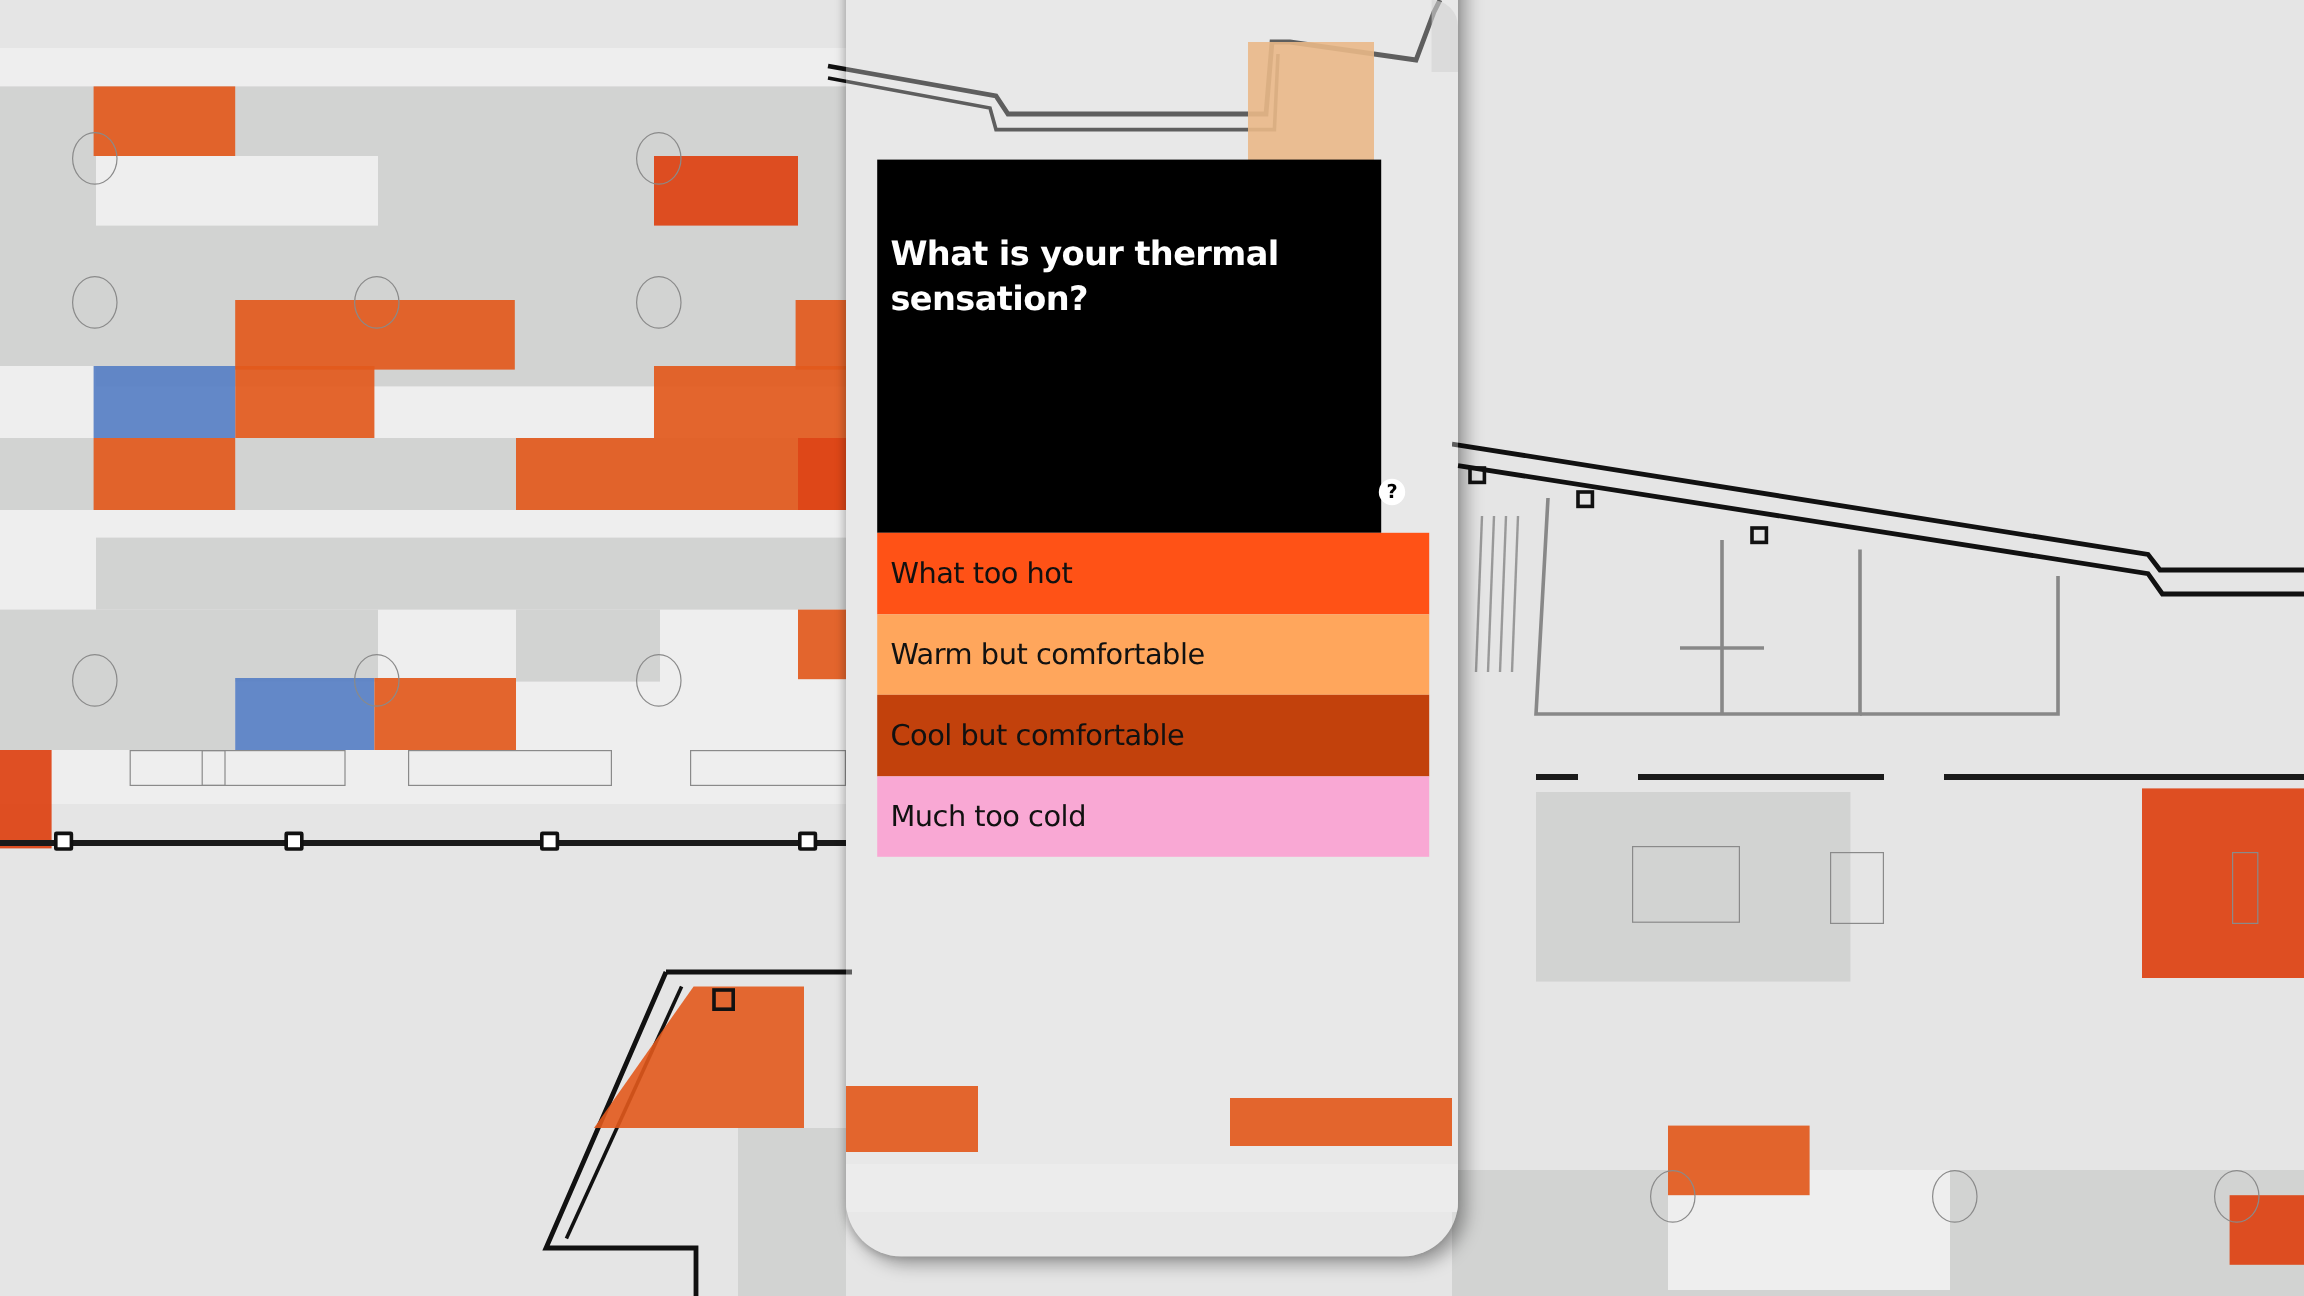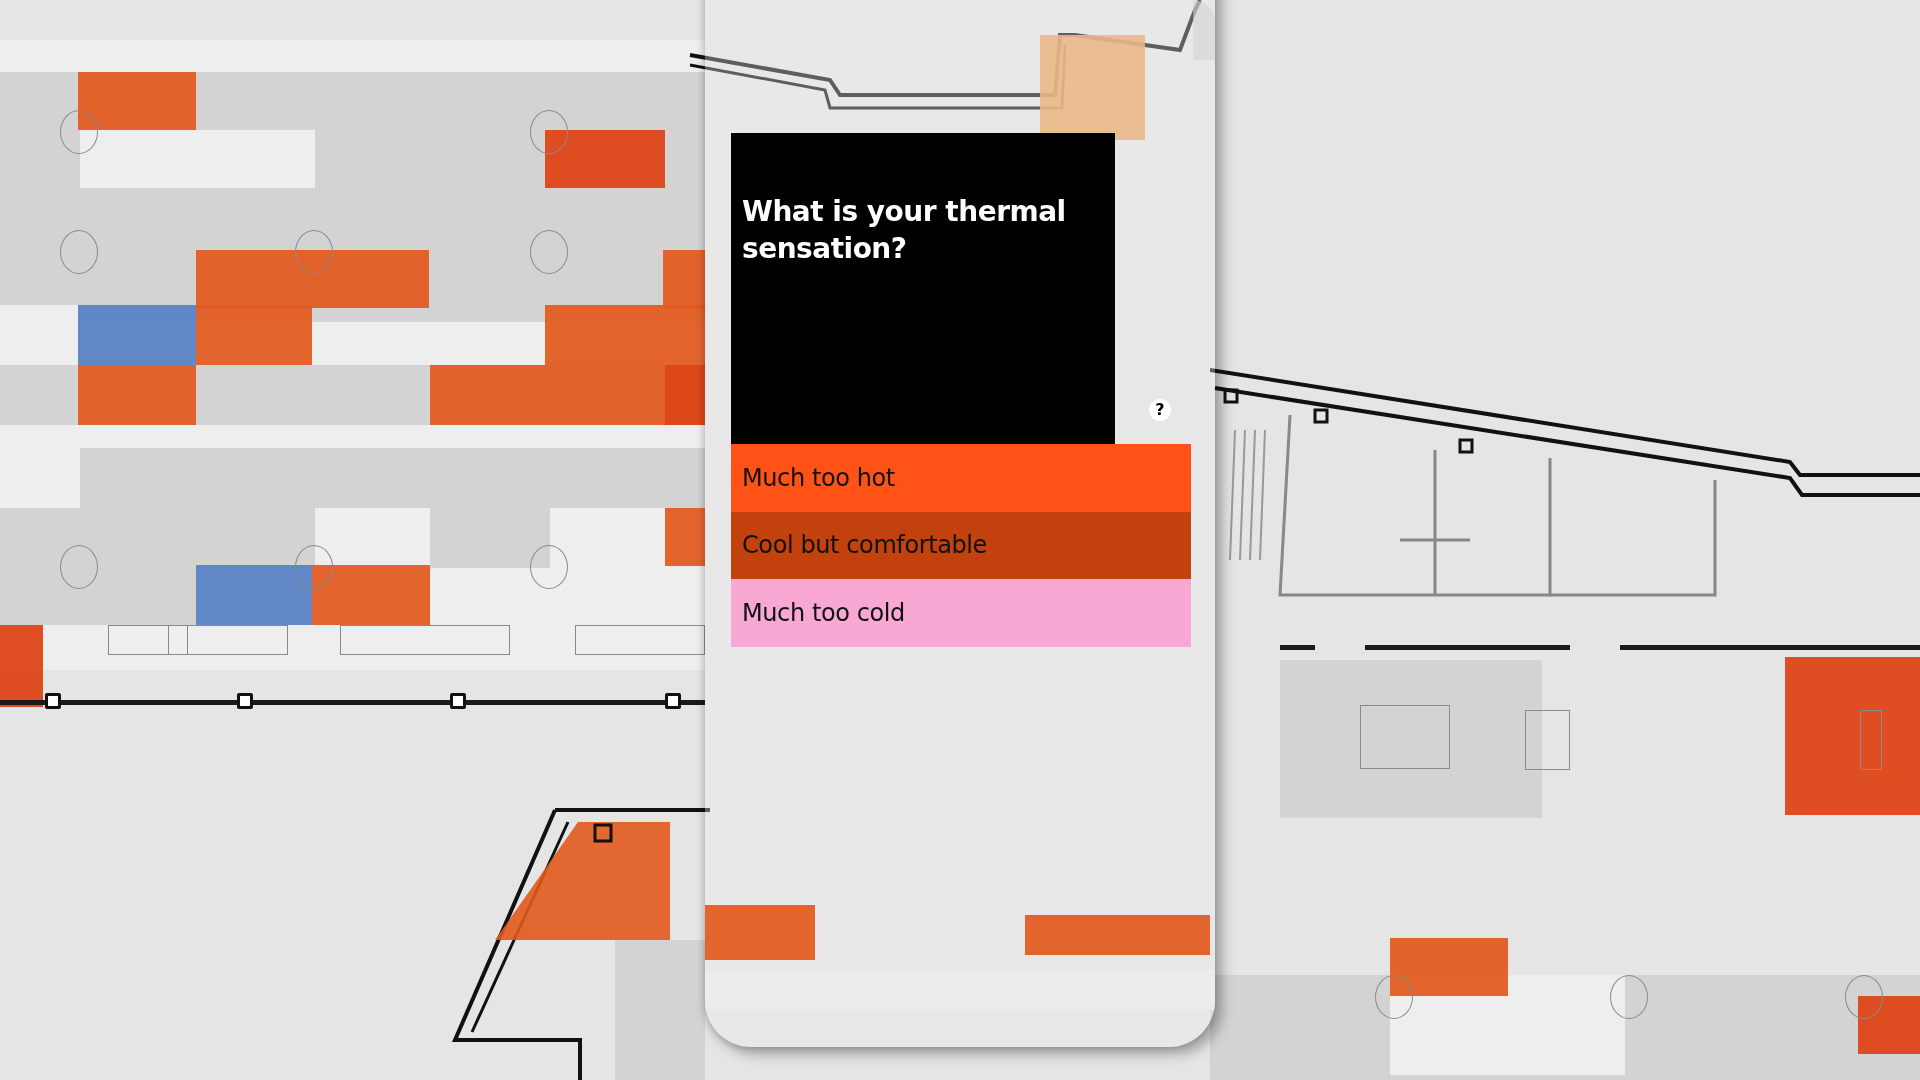--- a/index.html
+++ b/index.html
@@ -11,21 +11,21 @@
   .wall{position:absolute;background:#1a1a1a;}
   .desk{position:absolute;border:1.5px solid #8a8a8a;box-sizing:border-box;}
   .round{position:absolute;border:1.5px solid #8a8a8a;border-radius:50%;box-sizing:border-box;}
   .col{position:absolute;width:16px;height:16px;border:3px solid #111;background:#fff;box-sizing:border-box;border-radius:2px;}
 
   .phone{position:absolute;left:705px;top:-40px;width:510px;height:1087px;border-radius:0 0 46px 46px;
     box-shadow:6px 6px 14px rgba(0,0,0,0.35), -2px 0 6px rgba(0,0,0,0.15);overflow:hidden;}
   .phone-inner{position:absolute;inset:0;background:rgba(238,238,238,0.35);}
 
   .panel{position:absolute;left:731px;top:133px;width:460px;height:783px;}
-  .q{position:absolute;left:0;top:0;width:384px;height:311px;background:#000;}
+  .q{position:absolute;left:0;top:0;width:420px;height:311px;background:#000;}
   .q-title{position:absolute;left:11px;top:60px;width:380px;color:#fff;font-family:"DejaVu Sans",sans-serif;font-weight:bold;font-size:28px;line-height:37px;letter-spacing:-0.5px;}
   .help{position:absolute;left:418px;top:266px;width:22px;height:22px;border-radius:50%;background:#fff;color:#000;font-weight:bold;font-size:16px;line-height:22px;text-align:center;font-family:"DejaVu Sans",sans-serif;cursor:pointer;}
   .opts{position:absolute;left:0;top:311px;width:460px;}
   .opt{height:67.5px;display:flex;align-items:center;padding-left:11px;box-sizing:border-box;color:#111;font-size:24px;font-family:"DejaVu Sans",sans-serif;cursor:pointer;letter-spacing:-0.4px;}
 </style>
 </head>
 <body>
 
 <div class="bg">
 
@@ -134,17 +134,18 @@
   <div class="cell" style="left:0;top:945px;width:110px;height:55px;background:#e2591c;opacity:.92"></div>
   <div class="cell" style="left:320px;top:955px;width:185px;height:40px;background:#e2591c;opacity:.92"></div>
 </div>
 
 <div class="panel">
   <div class="q">
     <div class="q-title">What is your thermal sensation?</div>
     <div class="help">?</div>
   </div>
   <div class="opts">
-    <div class="opt" style="background:#ff5216">Much too hot</div>
+    <div class="opt" style="background:#ff5216">What too hot</div>
+    <div class="opt" style="background:#ffa65c">Warm but comfortable</div>
     <div class="opt" style="background:#c2410c">Cool but comfortable</div>
     <div class="opt" style="background:#f9a8d4">Much too cold</div>
   </div>
 </div>
 
 </body></html>

